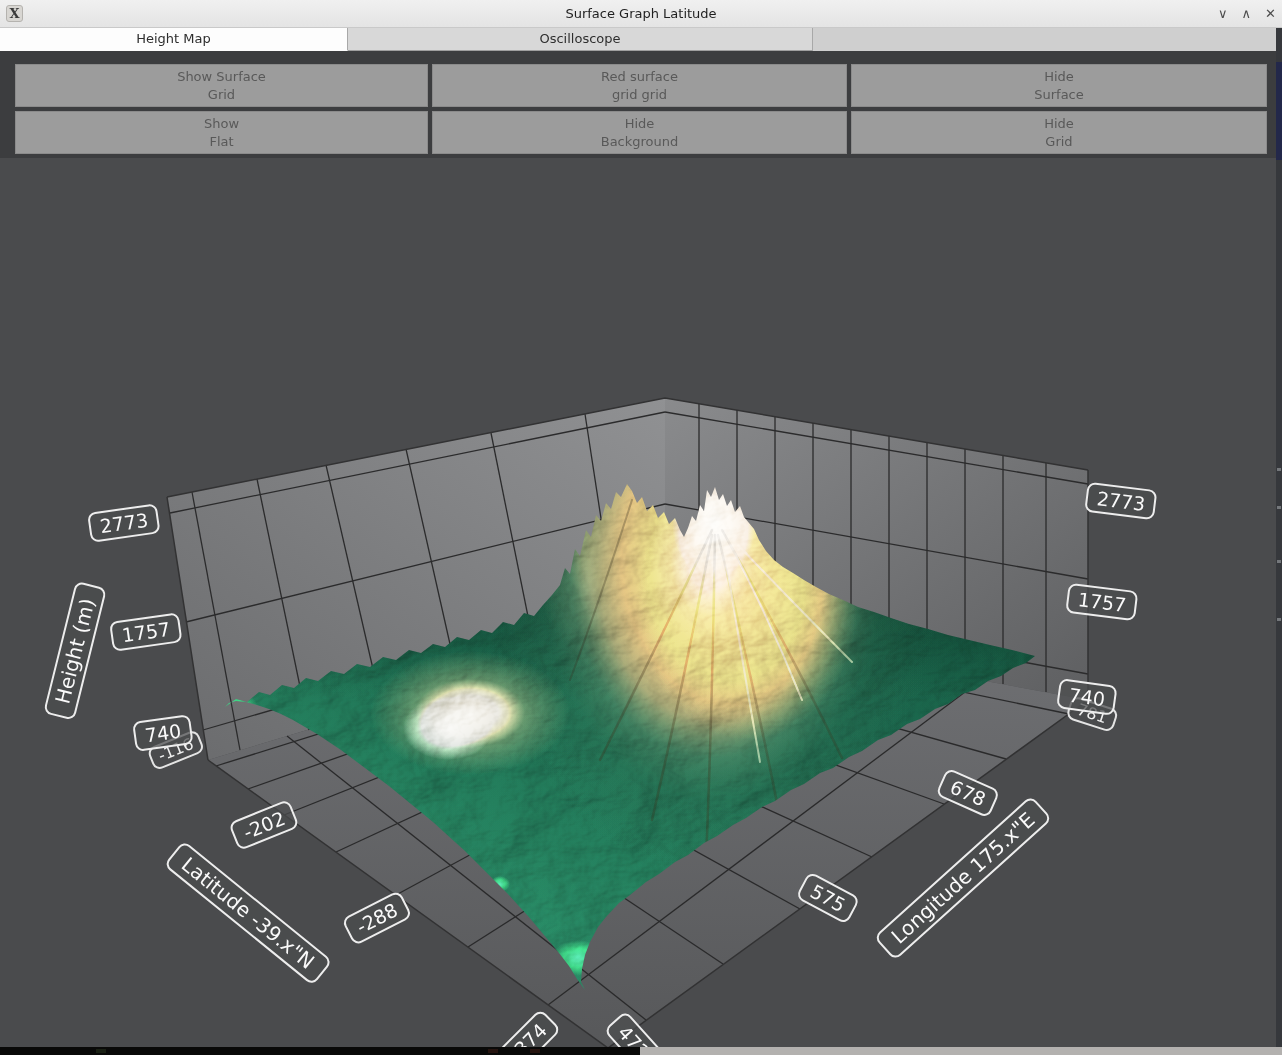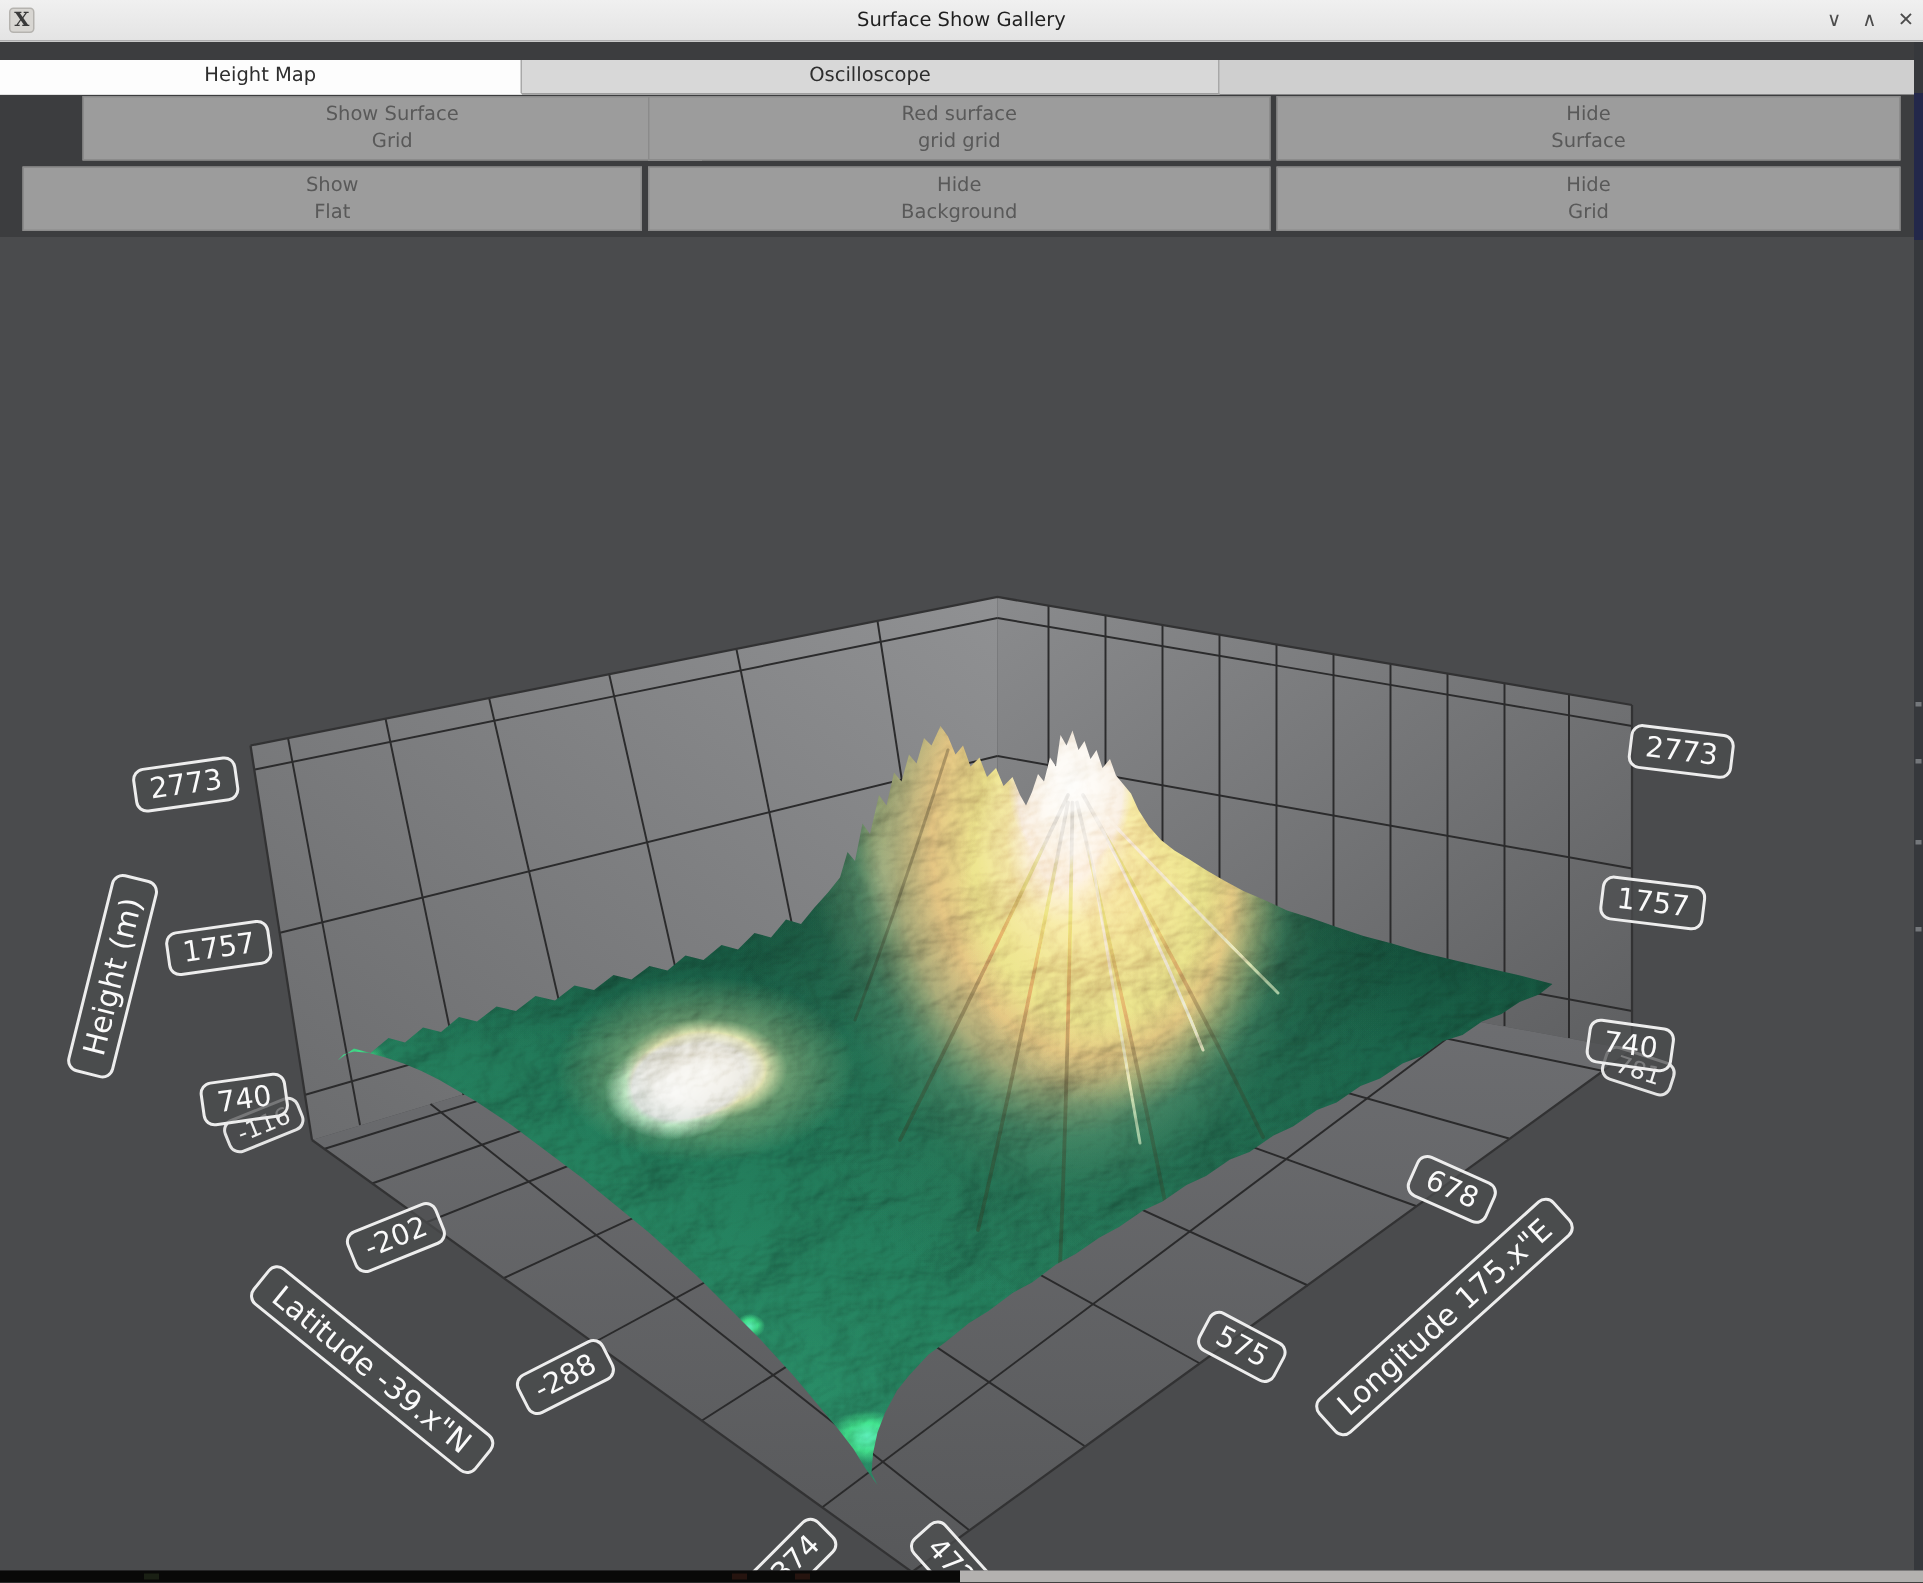--- a/index.html
+++ b/index.html
@@ -12,35 +12,35 @@
     background:linear-gradient(#f0f0f0,#e4e4e4); border-bottom:1px solid #c9c9c9; z-index:30; }
   .app-icon { position:absolute; left:6px; top:5px; width:17px; height:17px; background:#d8d6d2;
     border:1px solid #b5b3af; border-radius:3px; color:#3a3a3a; font-family:"DejaVu Serif","Liberation Serif",serif;
     font-weight:bold; font-size:13px; line-height:15px; text-align:center; }
   .win-title { position:absolute; left:0; right:0; top:0; height:28px; line-height:28px;
     text-align:center; font-size:13px; color:#1f1f1f; }
   .win-controls { position:absolute; right:6px; top:0; height:28px; display:flex; align-items:center; gap:14px; }
   .win-controls span { color:#4c4c4c; font-size:13px; line-height:28px; cursor:default; }
 
   
-  .tabbar { position:absolute; left:0; top:40px; width:1282px; height:23px; background:#cfcfcf;
+  .tabbar { position:absolute; left:0; top:28px; width:1282px; height:23px; background:#cfcfcf;
     display:flex; z-index:29; }
   .tab { height:23px; background:#d8d8d8; border-right:1px solid #a8a8a8; border-bottom:1px solid #9f9f9f;
     font-size:13px; color:#2e2e2e; text-align:center; line-height:22px; }
   .tab.selected { background:#fdfdfd; border-bottom:1px solid #fdfdfd; }
   .tab:nth-child(1){ width:348px; }
   .tab:nth-child(2){ width:465px; }
   .tab:nth-child(3){ width:469px; }
 
   
   .toolbar { position:absolute; left:0; top:51px; width:1282px; height:107px; background:#3c3d3f; z-index:28; }
   .tbtn { position:absolute; height:43px; background:#9c9c9c; border:1px solid #8b8b8b;
     color:#595959; font-size:13px; line-height:18px; text-align:center; padding-top:3px; cursor:default; }
   .tbtn .l1,.tbtn .l2 { display:block; }
-  #btn-0 { left:15px;  top:13px; width:413px;margin-left:40px; }
+  #btn-0 { left:15px;  top:13px; width:413px; }
   #btn-1 { left:432px; top:13px; width:415px; }
   #btn-2 { left:851px; top:13px; width:416px; }
   #btn-3 { left:15px;  top:60px; width:413px; }
   #btn-4 { left:432px; top:60px; width:415px; }
   #btn-5 { left:851px; top:60px; width:416px; }
 
   
   .plot { position:absolute; left:0; top:158px; width:1282px; height:889px; background:#4a4b4d; overflow:hidden; z-index:10; }
   .plot svg { position:absolute; left:0; top:0; }
 
@@ -59,21 +59,21 @@
   .bottom-strip .dark i { position:absolute; top:2px; width:10px; height:4px; background:#3a1d14; opacity:.6; }
   .bottom-strip .light { position:absolute; left:640px; top:0; width:642px; height:8px; background:#b3b1af; }
 </style>
 </head>
 <body>
 
 <div class="window">
 
   <div class="titlebar">
     <div class="app-icon">X</div>
-    <div class="win-title">Surface Show Gallery</div>
+    <div class="win-title">Surface Graph Latitude</div>
     <div class="win-controls">
       <span>∨</span>
       <span>∧</span>
       <span>✕</span>
     </div>
   </div>
 
   <div class="tabbar">
     <div class="tab selected">Height Map</div>
     <div class="tab">Oscilloscope</div>

